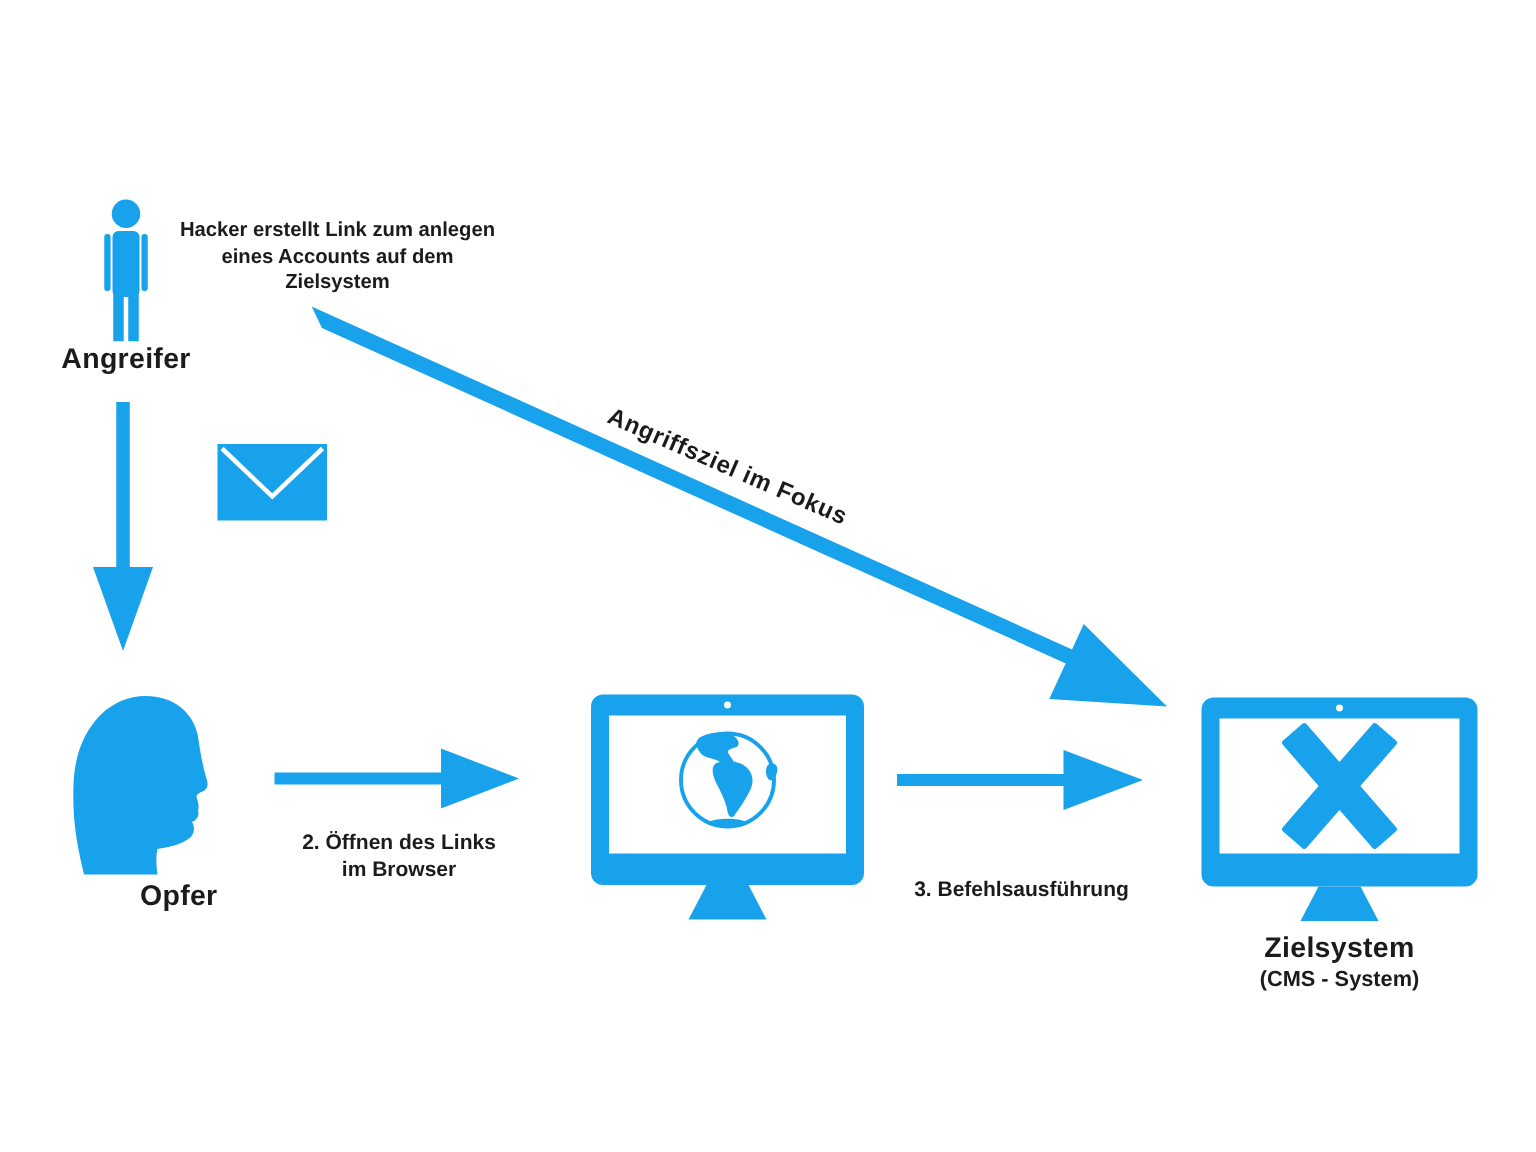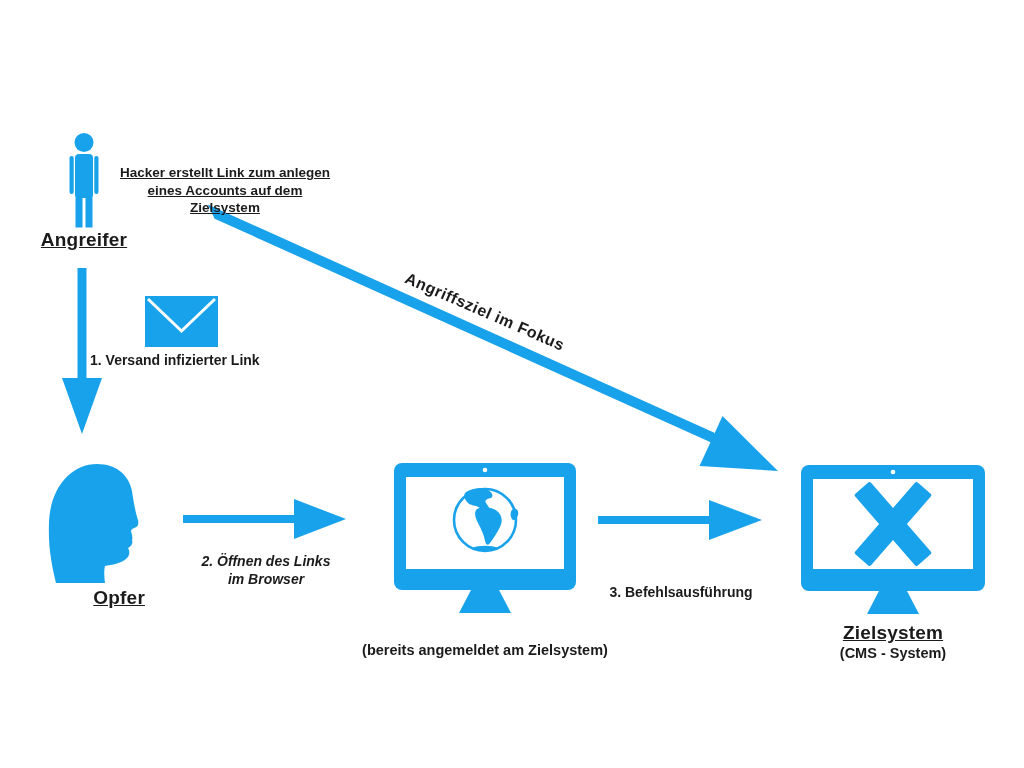--- a/index.html
+++ b/index.html
@@ -13,21 +13,21 @@
   }
   #diagram-svg{position:absolute;left:0;top:0;width:1024px;height:768px;}
   .lbl{
     position:absolute;
     font-weight:700;
     color:#1b1b1b;
     white-space:pre-line;
     line-height:1.3;
   }
   .center{text-align:center;}
-  .node-title{font-size:19px;letter-spacing:.2px;text-decoration:underline;}
+  .node-title{font-size:19px;letter-spacing:.2px;}
   .node-sub{font-size:14.5px;}
   .step{font-size:14px;}
   .note{font-size:13.5px;}
   #focus-label{
     transform:rotate(23.5deg);
     transform-origin:center center;
     font-size:16px;
     letter-spacing:.5px;
   }
 </style>
@@ -113,34 +113,32 @@
       <rect x="813" y="479" width="160" height="90" fill="#ffffff"></rect>
       <circle cx="893" cy="472" r="2.3" fill="#ffffff"></circle>
       <polygon points="879,591 907,591 919,614 867,614" fill="#18A2EC"></polygon>
       <g>
         <rect x="845.5" y="513.5" width="95" height="21" rx="2" fill="#18A2EC" transform="rotate(49 893 524)"></rect>
         <rect x="845.5" y="513.5" width="95" height="21" rx="2" fill="#18A2EC" transform="rotate(-49 893 524)"></rect>
       </g>
     </g>
   </svg>
 
-  <div class="lbl note center" style="left:112px;top:164px;width:226px;text-decoration:underline;">Hacker erstellt Link zum anlegen
+  <div class="lbl note center" style="left:112px;top:144px;width:226px;">Hacker erstellt Link zum anlegen
 eines Accounts auf dem Zielsystem</div>
 
   <div class="lbl node-title center" style="left:34px;top:228px;width:100px;">Angreifer</div>
 
-  <div class="lbl step" style="left:90px;top:351px;width:220px;">1. Versand infizierter Link</div>
 
   <div class="lbl node-title center" style="left:35px;top:586px;width:110px;text-align:right;">Opfer</div>
 
-  <div class="lbl step center" style="left:186px;top:552px;width:160px;font-style:italic;">2. Öffnen des Links
+  <div class="lbl step center" style="left:186px;top:552px;width:160px;">2. Öffnen des Links
 im Browser</div>
 
 
-  <div class="lbl node-sub center" style="left:345px;top:641px;width:280px;">(bereits angemeldet am Zielsystem)</div>
 
   <div class="lbl step center" style="left:596px;top:560px;width:170px;margin-top:23px;">3. Befehlsausführung</div>
 
   <div class="lbl node-sub center" style="left:803px;top:644px;width:180px;">(CMS - System)</div>
 
   <div class="lbl node-title center" style="left:803px;top:621px;width:180px;">Zielsystem</div>
 
   <div class="lbl center" id="focus-label" style="left:372px;top:302px;width:225px;">Angriffsziel im Fokus</div>
 
 </div>

